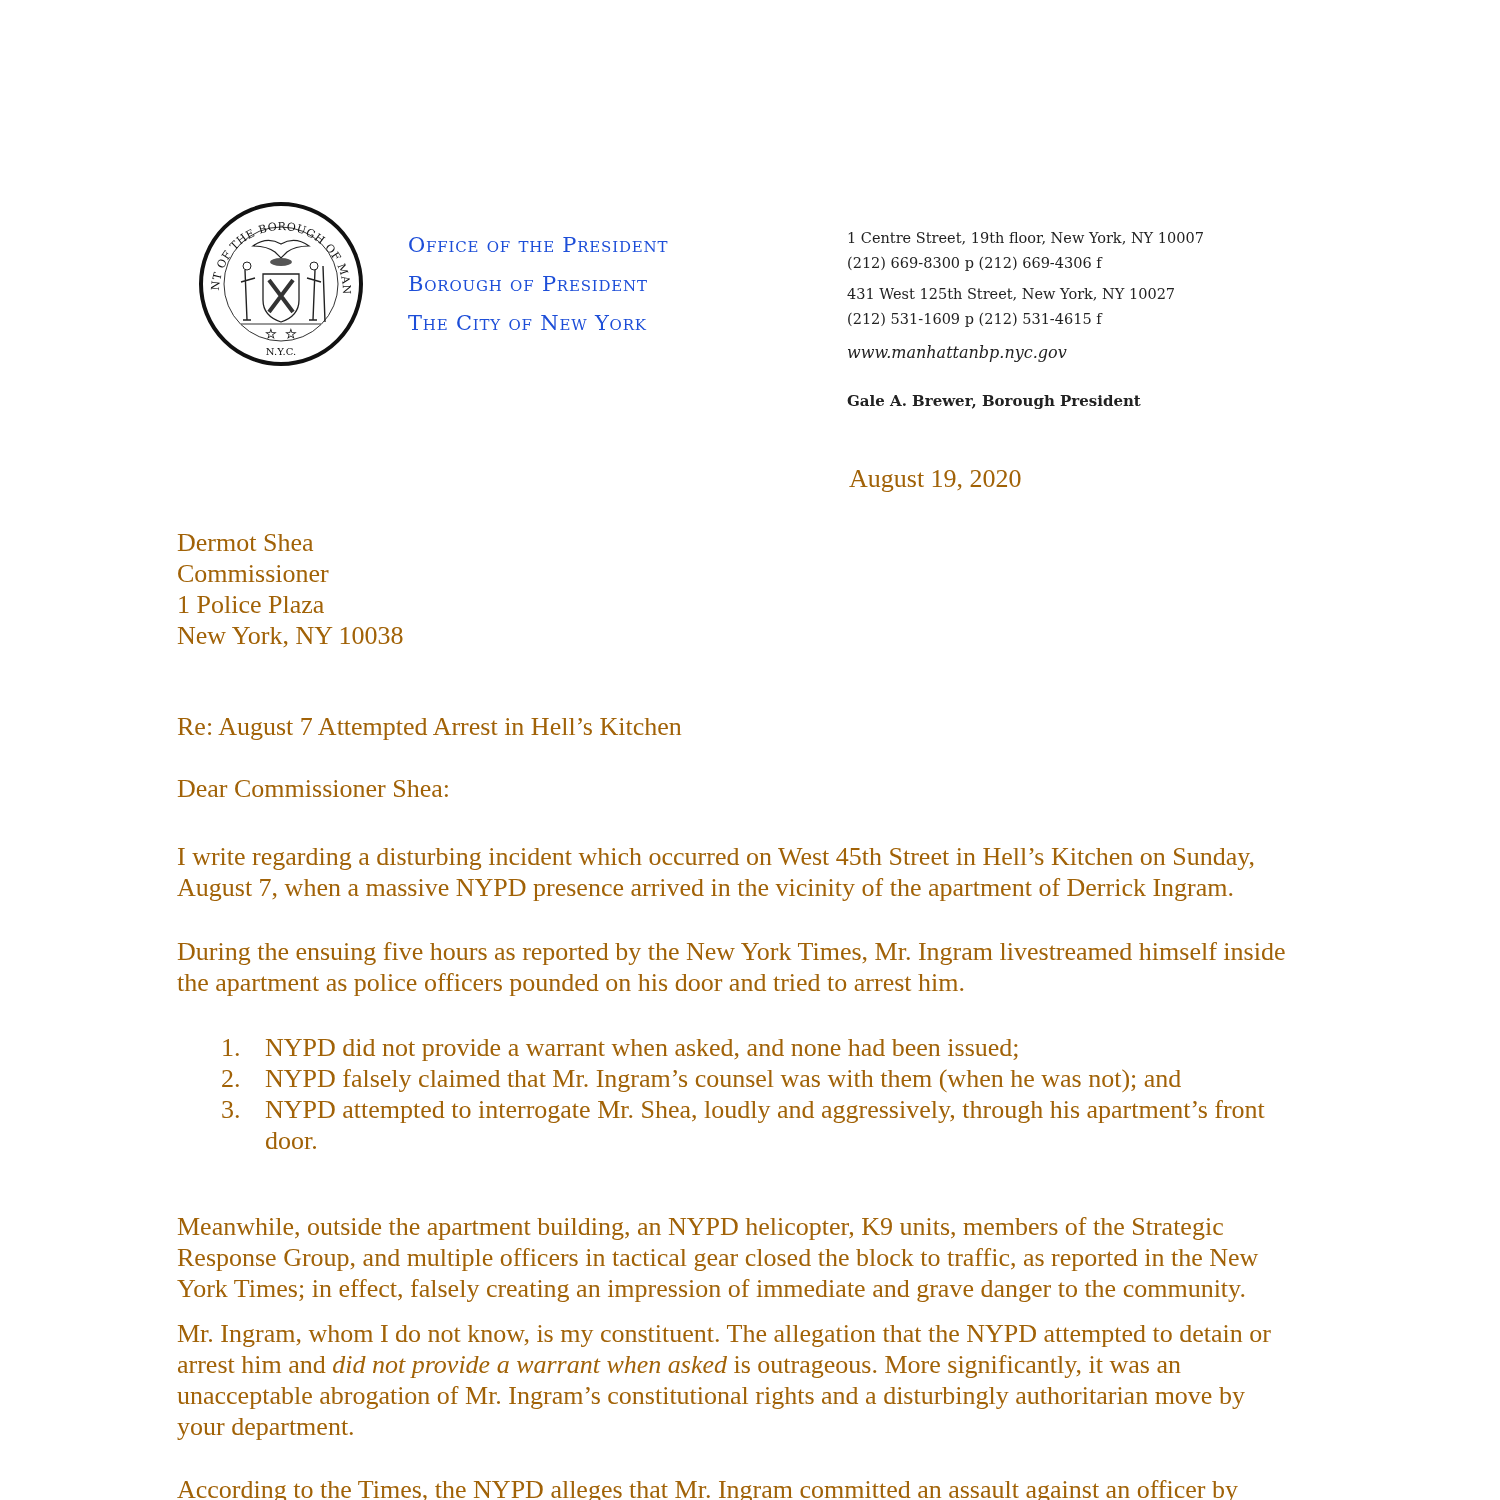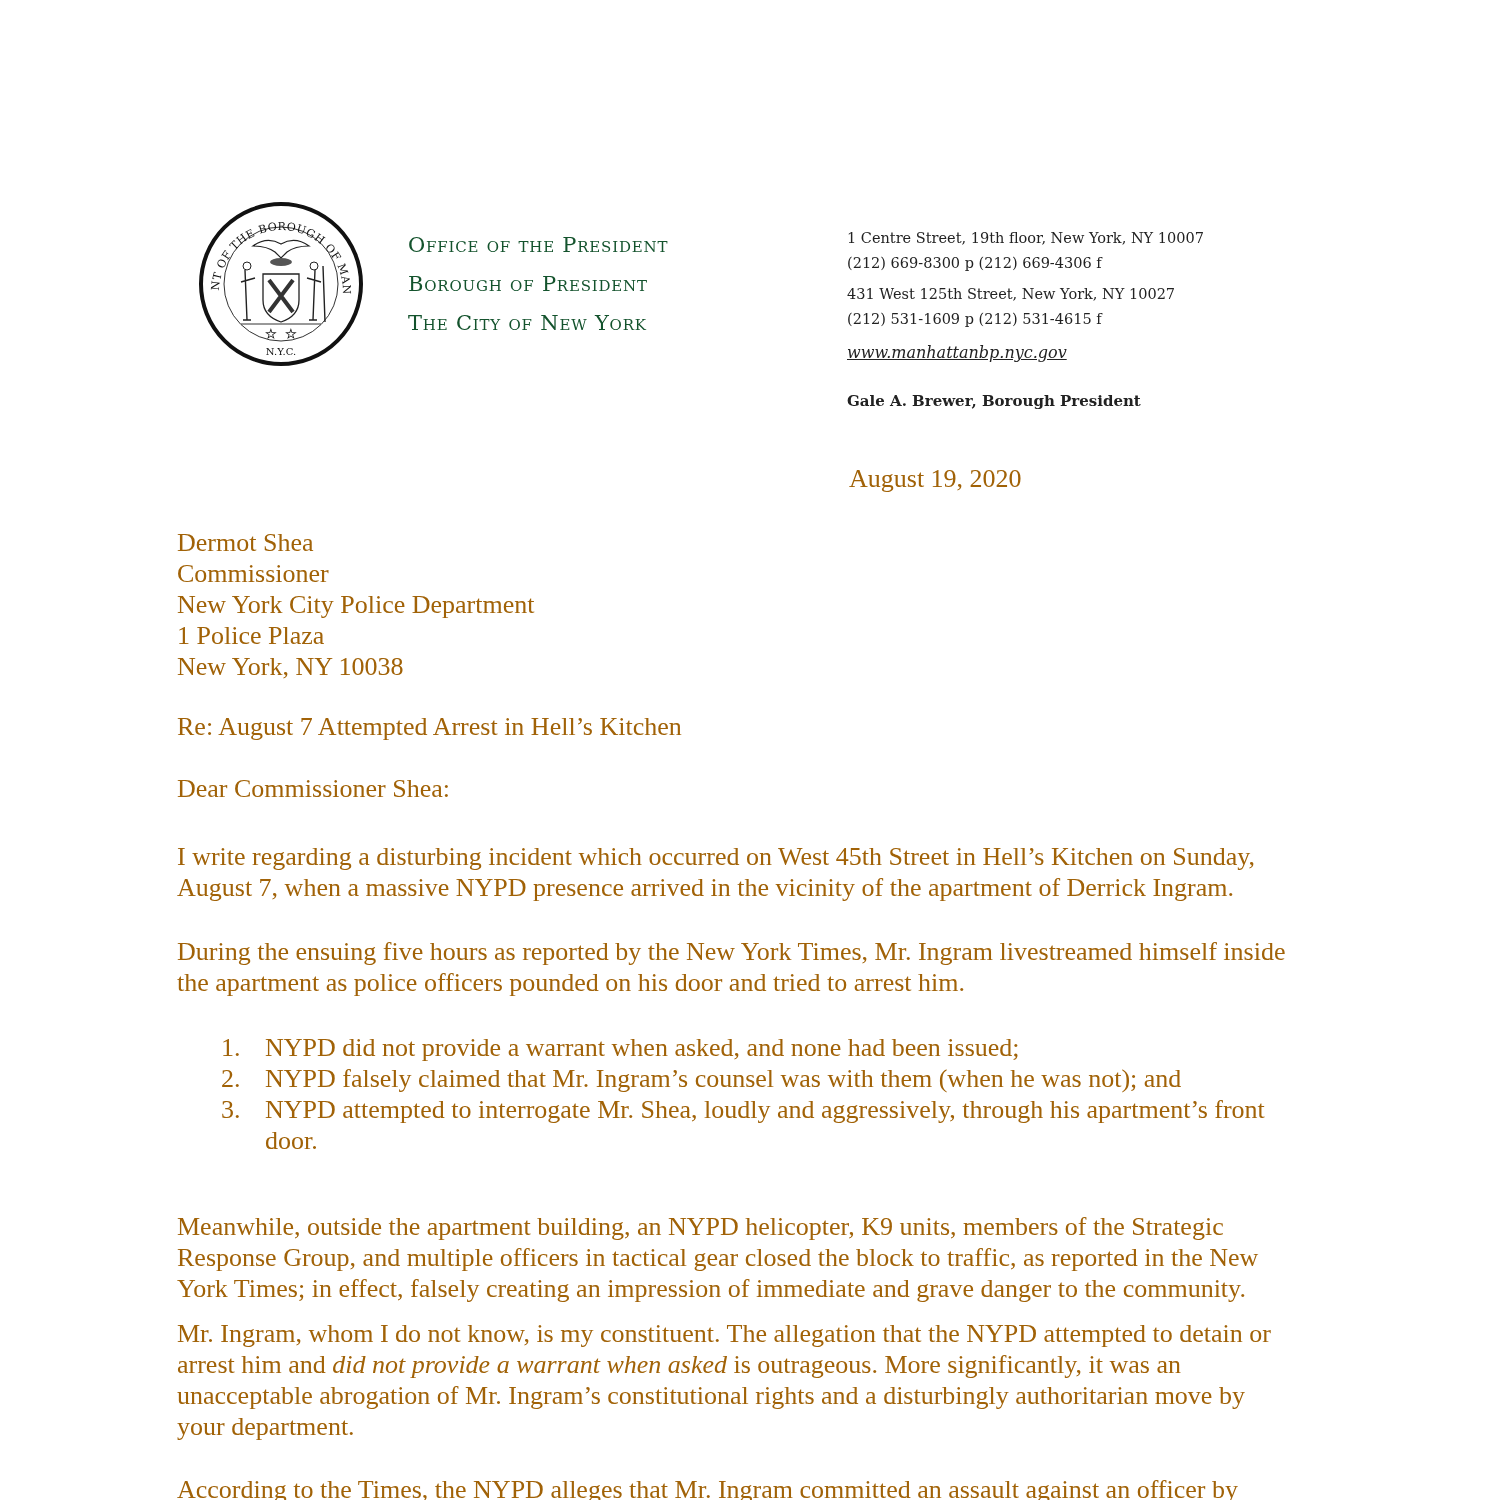--- a/index.html
+++ b/index.html
@@ -1,26 +1,26 @@
 <!DOCTYPE html>
 <html><head>
   <meta charset="utf-8">
   <style>
     html, body { margin: 0; padding: 0; background: #ffffff; }
     body { width: 1500px; height: 1500px; position: relative; overflow: hidden; color: #111; }
     .page { position: absolute; left: 0; top: 0; width: 1500px; height: 1500px; background: #fff; }
 
     .seal { position: absolute; left: 197px; top: 200px; width: 168px; height: 168px; }
 
-    .office { position: absolute; left: 408px; top: 226px; font-family: "DejaVu Serif", serif; color: #14532d; }
+    .office { position: absolute; left: 408px; top: 226px; font-family: "DejaVu Serif", serif; color: #1d4ed8; }
     .office .line { font-size: 21px; line-height: 39px; font-variant: small-caps; letter-spacing: 0.8px; white-space: nowrap; }
 
     .contact { position: absolute; left: 847px; top: 230px; font-family: "DejaVu Serif", serif; color: #222; font-size: 14.5px; white-space: nowrap; }
     .contact .l { position: absolute; left: 0; }
-    .contact .web { font-style: italic; font-size: 16px; text-decoration: underline; }
+    .contact .web { font-style: italic; font-size: 16px; }
     .contact .bp { font-weight: bold; font-size: 15px; }
 
     .doc { font-family: "Liberation Serif", serif; font-size: 26px; color: #a16207; }
     .abs { position: absolute; white-space: nowrap; }
     .date { left: 849px; top: 464px; }
 
     .addr { left: 177px; top: 527px; line-height: 31px; }
     .re { left: 177px; top: 712px; }
     .salute { left: 177px; top: 774px; }
 
@@ -83,21 +83,20 @@
     <div class="l" style="top:81px;">(212) 531-1609 p    (212) 531-4615 f</div>
     <div class="l web" style="top:113px;">www.manhattanbp.nyc.gov</div>
     <div class="l bp" style="top:162px;">Gale A. Brewer, Borough President</div>
   </div>
 
   <div class="doc abs date">August 19, 2020</div>
 
   <div class="doc abs addr">
     <div>Dermot Shea</div>
     <div>Commissioner</div>
-    <div>New York City Police Department</div>
     <div>1 Police Plaza</div>
     <div>New York, NY  10038</div>
   </div>
 
   <div class="doc abs re">Re: August 7 Attempted Arrest in Hell’s Kitchen</div>
 
   <div class="doc abs salute">Dear Commissioner Shea:</div>
 
   <div class="doc para p1">
     <span class="ln">I write regarding a disturbing incident which occurred on West 45th Street in Hell’s Kitchen on Sunday,</span>

